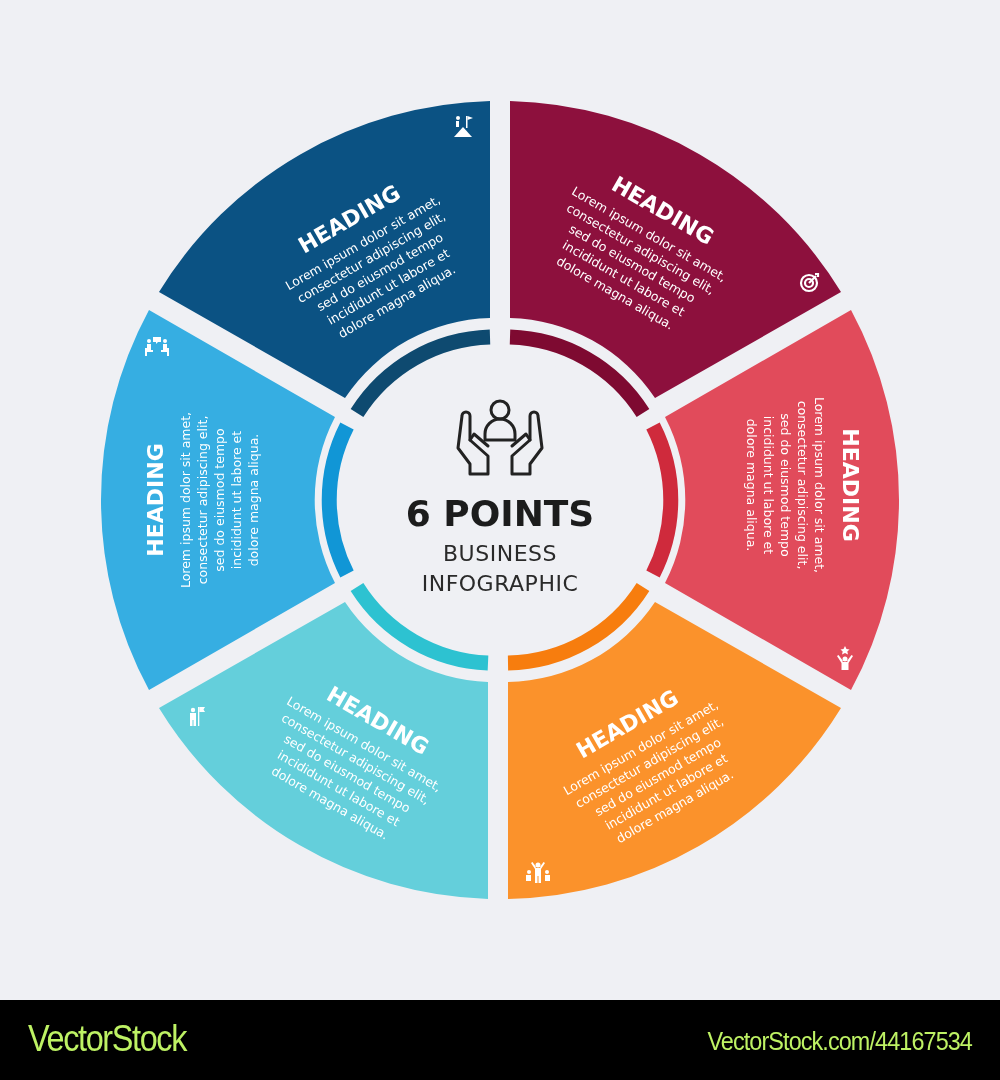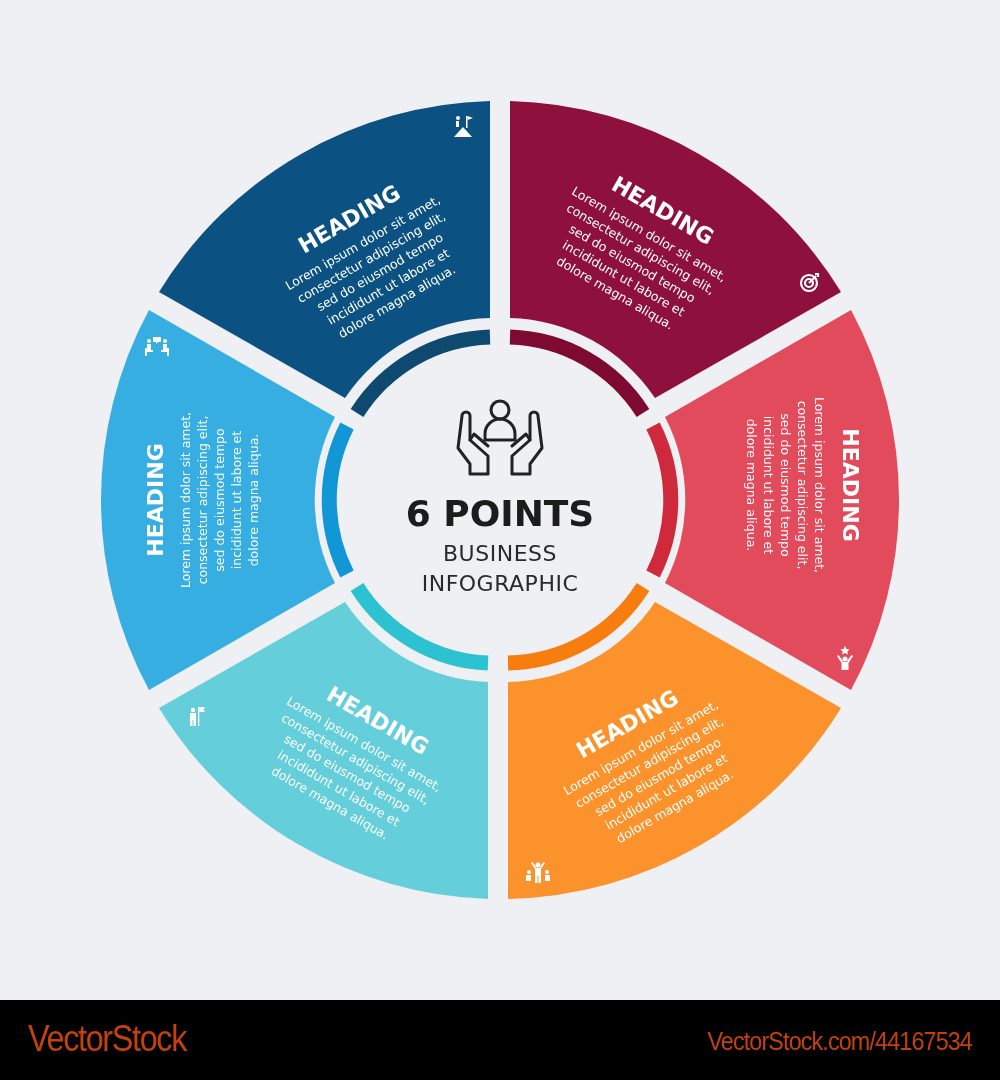--- a/index.html
+++ b/index.html
@@ -1,18 +1,18 @@
 <!DOCTYPE html>
 <html><head>
 <meta charset="utf-8">
 <style>
   html,body{margin:0;padding:0;}
   body{width:1000px;height:1080px;background:#eff0f4;position:relative;overflow:hidden;font-family:"DejaVu Sans","Liberation Sans",sans-serif;}
   #diagram{position:absolute;left:0;top:0;width:1000px;height:1000px;}
-  .footer{position:absolute;left:0;top:1000px;width:1000px;height:80px;background:#000;color:#c2410c;font-family:"Liberation Sans",sans-serif;}
+  .footer{position:absolute;left:0;top:1000px;width:1000px;height:80px;background:#000;color:#bef264;font-family:"Liberation Sans",sans-serif;}
   .footer .brand{position:absolute;left:28px;top:18px;font-size:36px;letter-spacing:-1.5px;transform:scaleX(0.9);transform-origin:left;}
   .footer .ref{position:absolute;right:28px;top:26px;font-size:26px;letter-spacing:-1px;transform:scaleX(0.9);transform-origin:right;}
   .seg-head{font-family:"DejaVu Sans",sans-serif;font-weight:bold;font-size:22px;fill:#ffffff;}
   .seg-body{font-family:"DejaVu Sans",sans-serif;font-size:12.5px;fill:#ffffff;}
   .center-title{font-family:"DejaVu Sans",sans-serif;font-weight:bold;font-size:36px;fill:#1c1c1c;}
   .center-sub{font-family:"DejaVu Sans",sans-serif;font-size:22px;fill:#2a2a2a;letter-spacing:0.5px;}
 </style>
 </head>
 <body>
 

